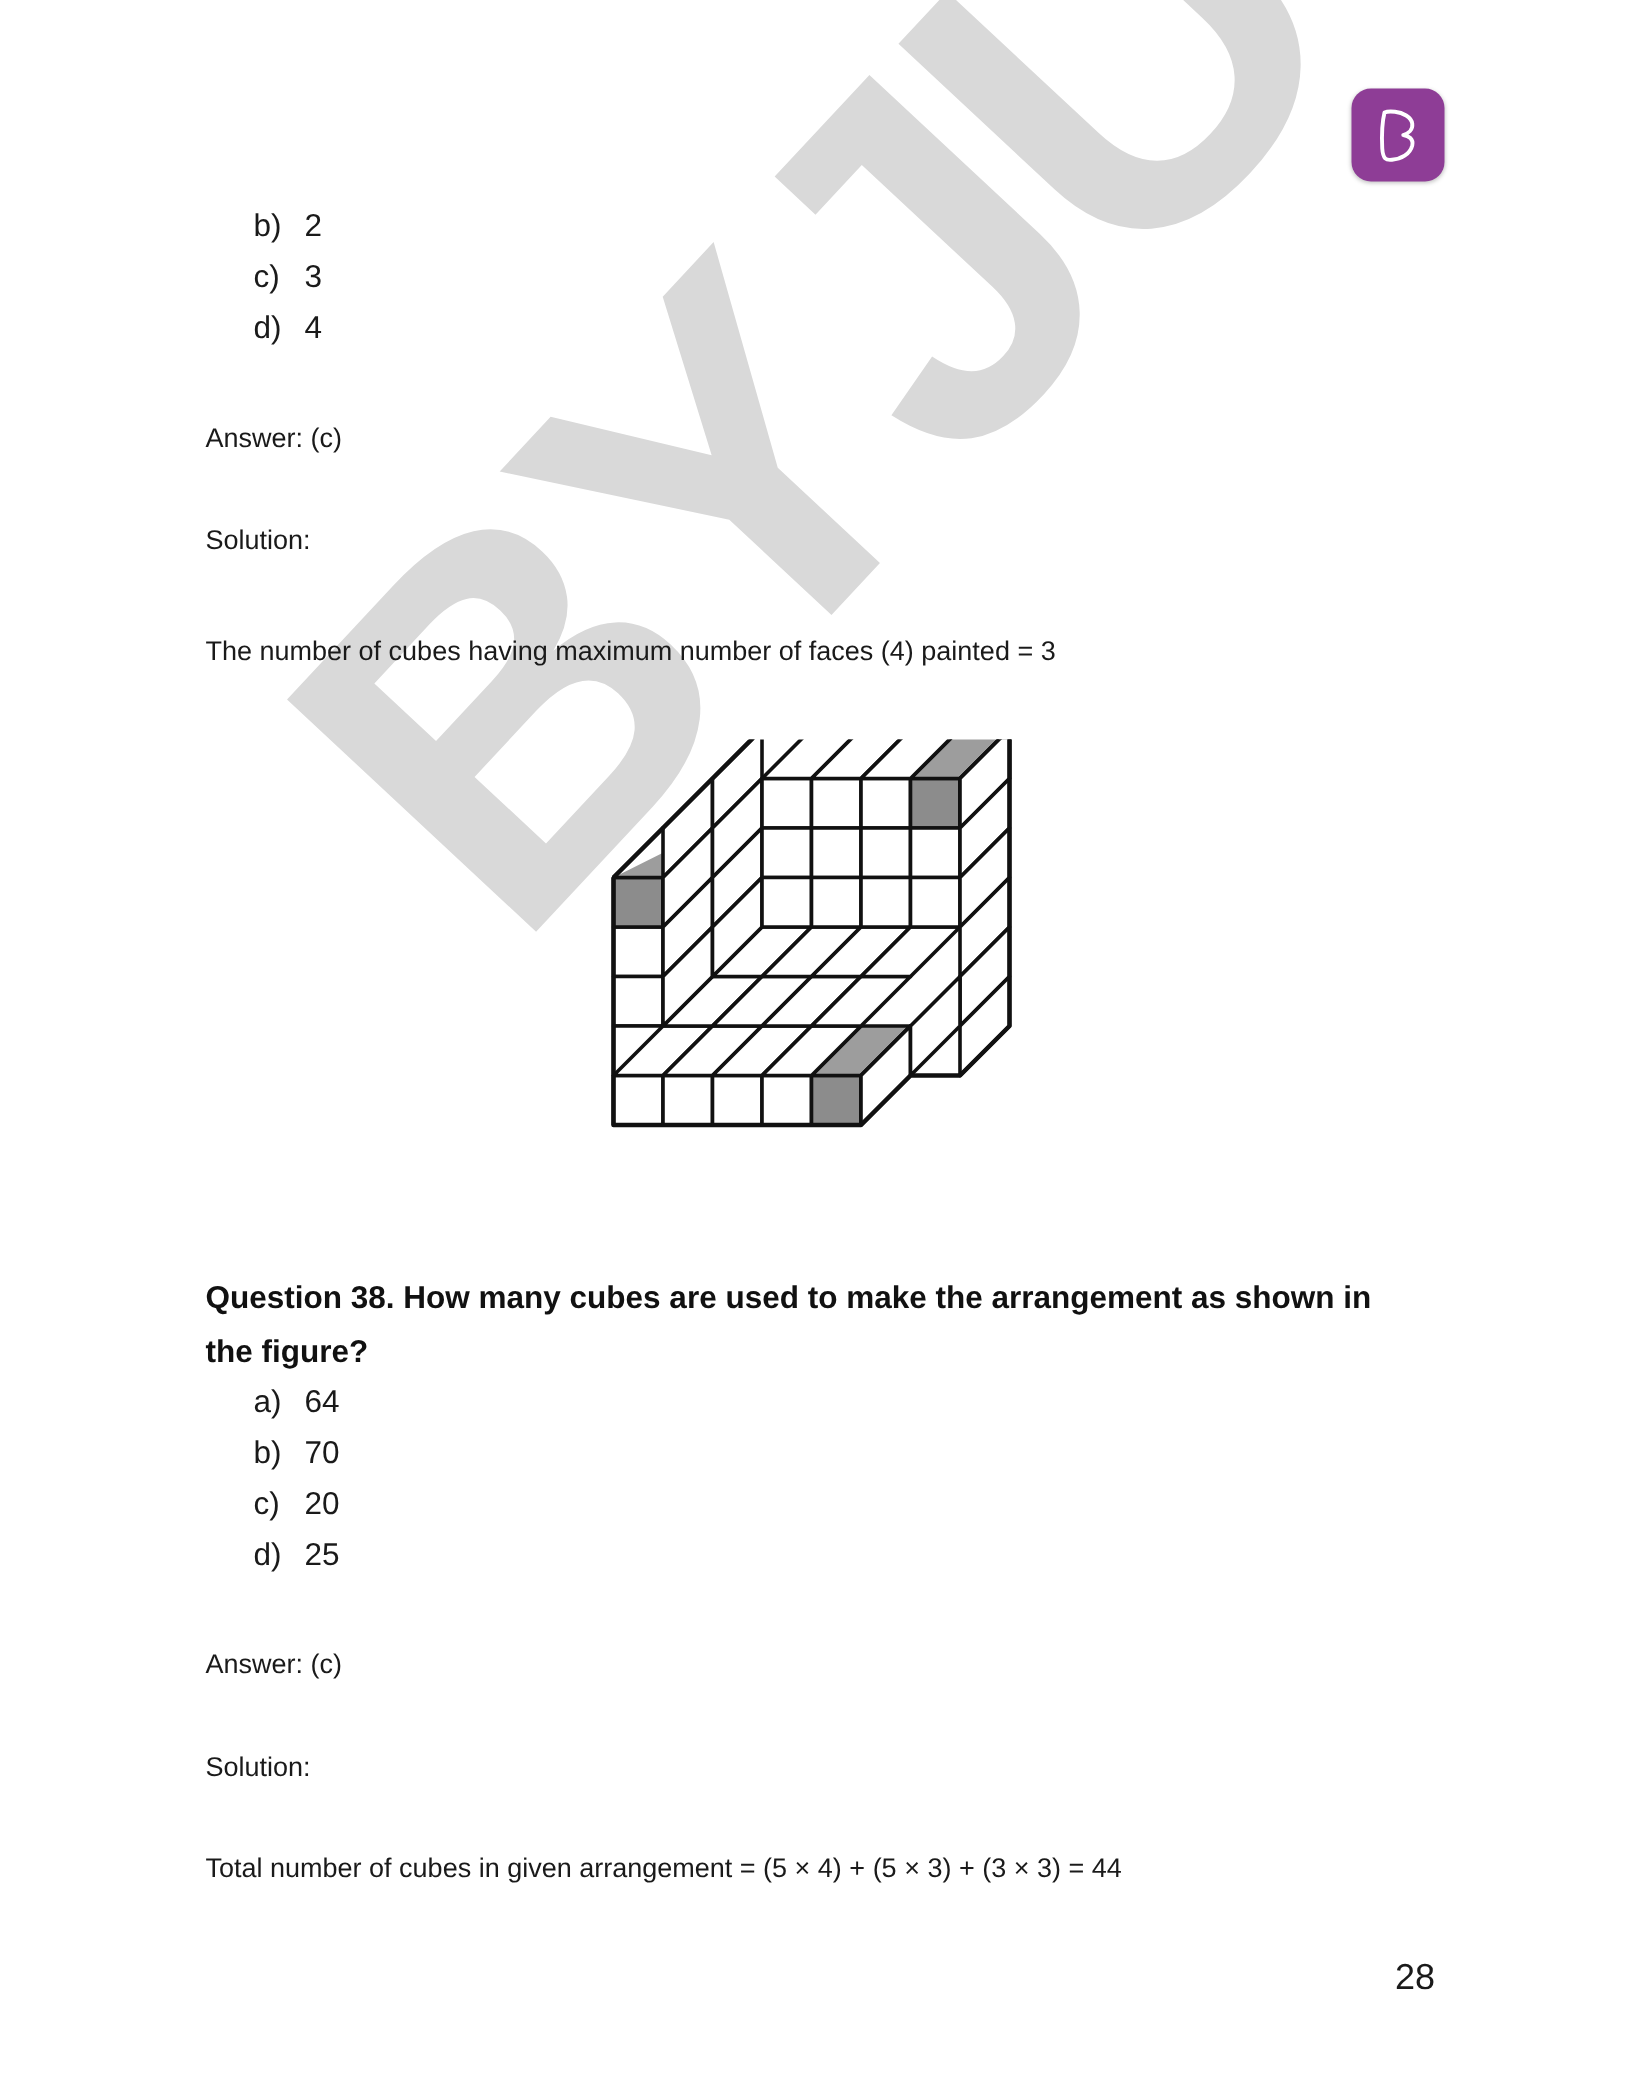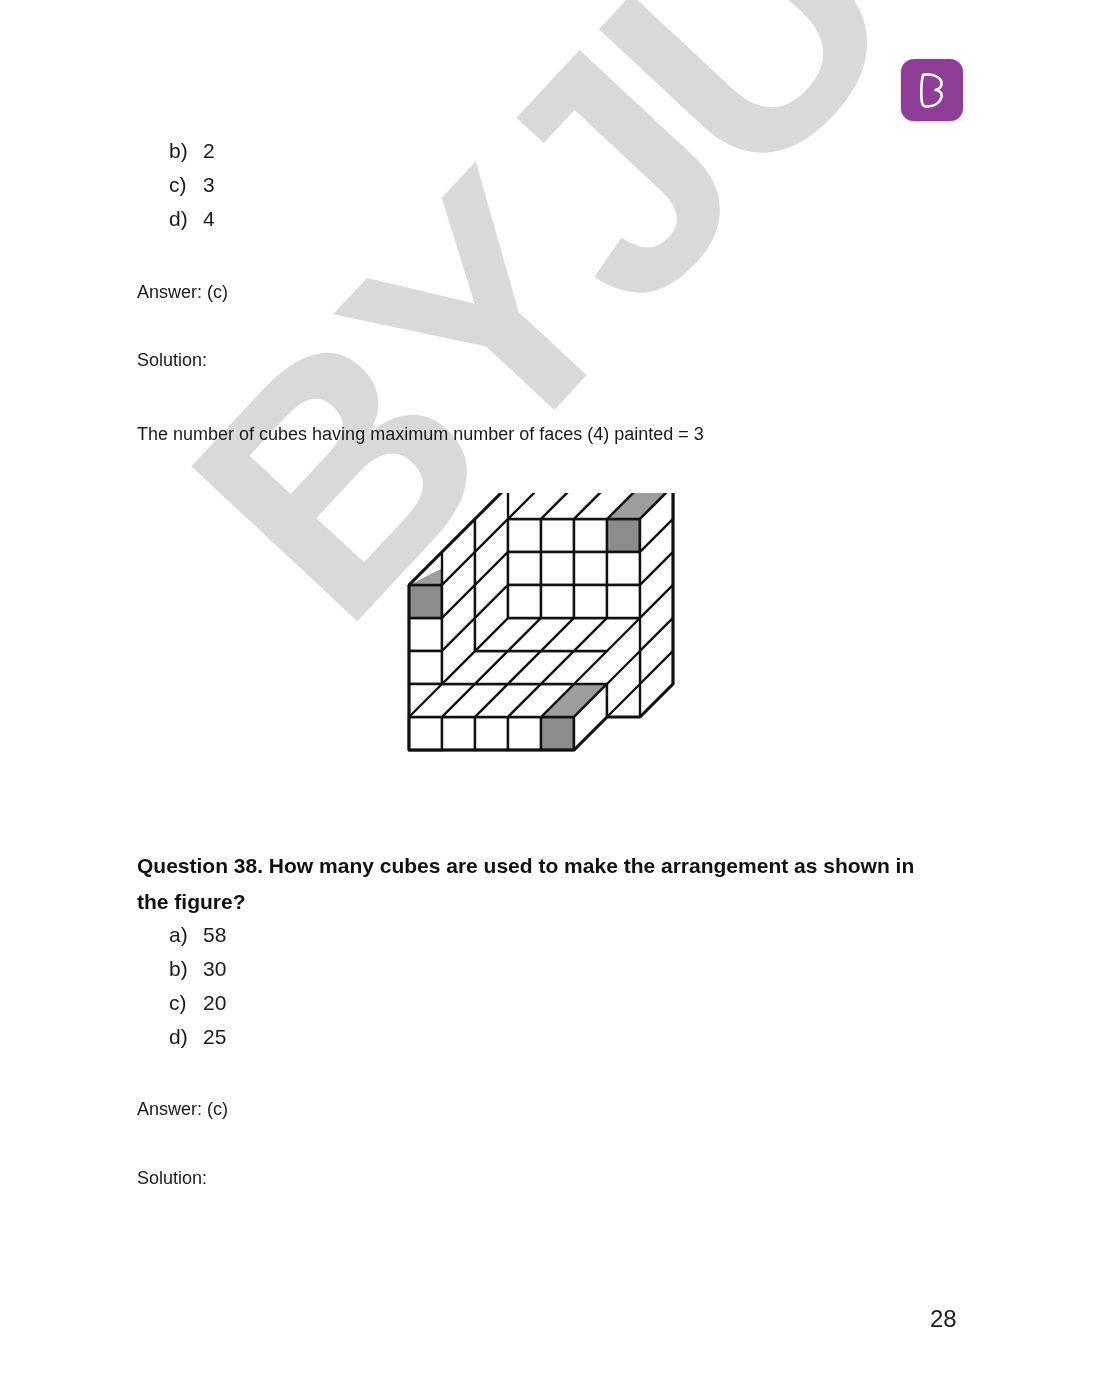--- a/index.html
+++ b/index.html
@@ -262,37 +262,38 @@
       </g>
     </svg>
   </div>
 
   <div class="abs q-title" style="top:848px;left:137px;">Question 38. How many cubes are used to make the arrangement as shown in the figure?</div>
 
   <div class="abs" style="top:918px;width:830px;left:137px;">
     <ul class="opt-list">
       <li class="opt-item">
         <span class="opt-key">a)</span>
-        <span class="opt-val">58</span>
+        <span class="opt-val">64</span>
       </li>
       <li class="opt-item">
         <span class="opt-key">b)</span>
-        <span class="opt-val">30</span>
+        <span class="opt-val">70</span>
       </li>
       <li class="opt-item">
         <span class="opt-key">c)</span>
         <span class="opt-val">20</span>
       </li>
       <li class="opt-item">
         <span class="opt-key">d)</span>
         <span class="opt-val">25</span>
       </li>
     </ul>
   </div>
 
   <div class="abs para" style="top:1094px;left:137px;">Answer: (c)</div>
 
   <div class="abs para" style="top:1163px;left:137px;">Solution:</div>
 
+  <div class="abs para" style="top:1230px;left:137px;width:830px;">Total number of cubes in given arrangement = (5 × 4) + (5 × 3) + (3 × 3) = 44</div>
 
   <div class="page-number">28</div>
 
 </div>
 
 </body></html>

